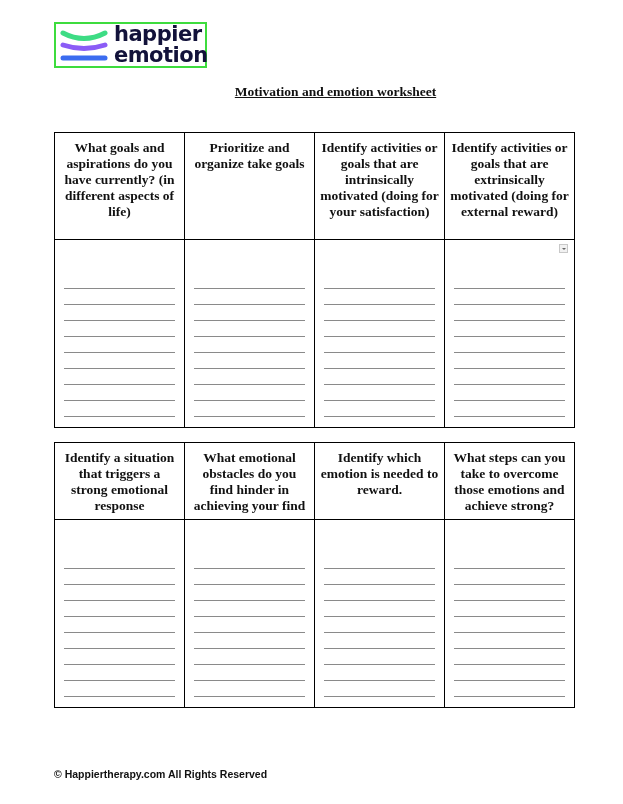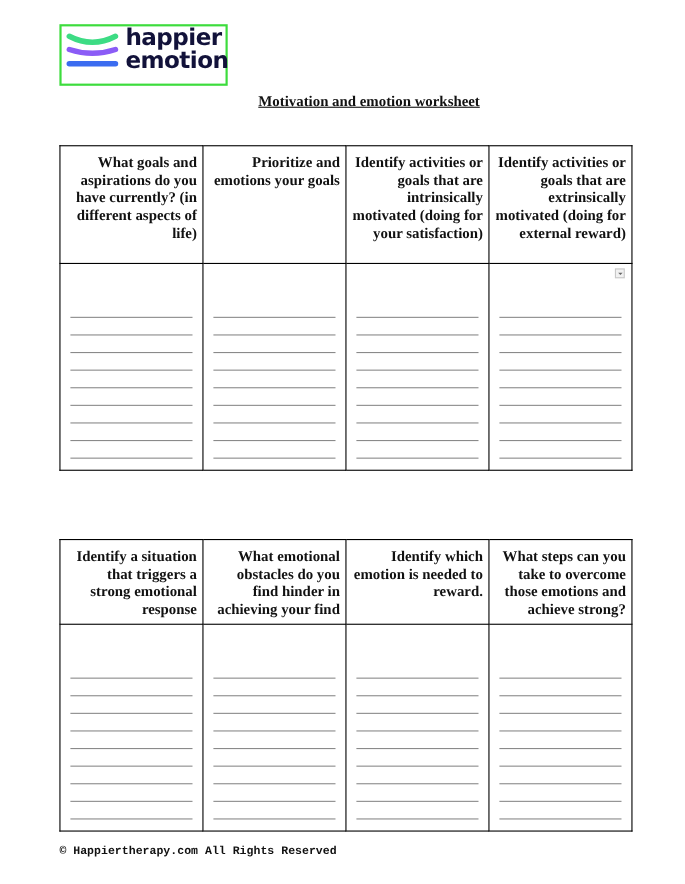--- a/index.html
+++ b/index.html
@@ -1,41 +1,41 @@
 <!DOCTYPE html>
 <html><head>
   <meta charset="utf-8">
   <style>
     html, body { margin: 0; padding: 0; background: #ffffff; }
     body { width: 623px; height: 804px; position: relative; overflow: hidden; font-family: "Liberation Serif", serif; color: #111; }
 
-    .logo { position: absolute; left: 54px; top: 22px; width: 153px; height: 56px; border: 2px solid #3ddc3d; box-sizing: border-box; background: #fff; }
+    .logo { position: absolute; left: 54px; top: 22px; width: 153px; height: 46px; border: 2px solid #3ddc3d; box-sizing: border-box; background: #fff; }
     .logo .bars { position: absolute; left: 4px; top: 4px; width: 48px; height: 36px; }
     .logo .wordmark { position: absolute; left: 58px; top: 0px; font-family: "DejaVu Sans", sans-serif; font-weight: bold; color: #12123a; font-size: 21px; line-height: 21px; letter-spacing: -0.5px; }
     .logo .wordmark div { height: 21px; }
 
     .title { position: absolute; left: 0; width: 623px; top: 84px; text-align: center; font-weight: bold; font-size: 13.5px; text-decoration: underline; padding-left: 24px; }
 
     table.ws { position: absolute; left: 54px; width: 521px; border-collapse: collapse; table-layout: fixed; }
     table.ws td { border: 1.5px solid #000; vertical-align: top; padding: 0; }
-    table.ws th { border: 1.5px solid #000; vertical-align: top; text-align: right; font-weight: bold; font-size: 13.5px; line-height: 16px; padding: 7px 5px 5px 5px; margin-left: 48px; }
+    table.ws th { border: 1.5px solid #000; vertical-align: top; text-align: center; font-weight: bold; font-size: 13.5px; line-height: 16px; padding: 7px 5px 5px 5px; margin-left: 48px; }
     #t1 { top: 132px; }
-    #t2 { top: 490px; }
+    #t2 { top: 442px; }
     #t1 .hdr th { height: 94px; }
     #t2 .hdr th { height: 64px; }
 
     .cell { position: relative; }
     #t1 .cell { height: 187px; }
     #t2 .cell { height: 187px; }
     .lines { position: absolute; left: 9px; right: 9px; top: 33px; }
     .lines div { height: 16px; border-bottom: 1.5px solid #8a8a8a; box-sizing: border-box; }
     .dd { position: absolute; right: 6px; top: 4px; width: 9px; height: 9px; border: 1px solid #c8c8c8; background: #f1f1f1; box-sizing: border-box; }
     .dd::after { content: ""; position: absolute; left: 2px; top: 3px; border-left: 2px solid transparent; border-right: 2px solid transparent; border-top: 2px solid #666; }
 
-    .footer { position: absolute; left: 54px; top: 768px; font-family: Liberation Mono, monospace; font-weight: bold; font-size: 10.5px; color: #111; }
+    .footer { position: absolute; left: 54px; top: 768px; font-family: Liberation Sans, sans-serif; font-weight: bold; font-size: 10.5px; color: #111; }
   </style>
 </head>
 <body>
 
 <div class="logo">
   <svg class="bars" viewBox="0 0 48 36">
     <path d="M3 5 Q24 16 45 5" stroke="#3ddc84" stroke-width="5" fill="none" stroke-linecap="round"></path>
     <path d="M3 17 Q24 24 45 17" stroke="#8b5cf6" stroke-width="5" fill="none" stroke-linecap="round"></path>
     <path d="M3 30 L45 30" stroke="#3b6cf0" stroke-width="5" fill="none" stroke-linecap="round"></path>
   </svg>
@@ -44,21 +44,21 @@
     <div>emotion</div>
   </div>
 </div>
 
 <div class="title">Motivation and emotion worksheet</div>
 
 <table class="ws" id="t1">
   <tbody>
       <tr class="hdr">
     <th>What goals and aspirations do you have currently? (in different aspects of life)</th>
-    <th>Prioritize and emotions your goals</th>
+    <th>Prioritize and organize take goals</th>
     <th>Identify activities or goals that are intrinsically motivated (doing for your satisfaction)</th>
     <th>Identify activities or goals that are extrinsically motivated (doing for external reward)</th>
   </tr>
   <tr>
     <td>
           <div class="cell">
             <div class="lines">
               <div></div>
               <div></div>
               <div></div>

